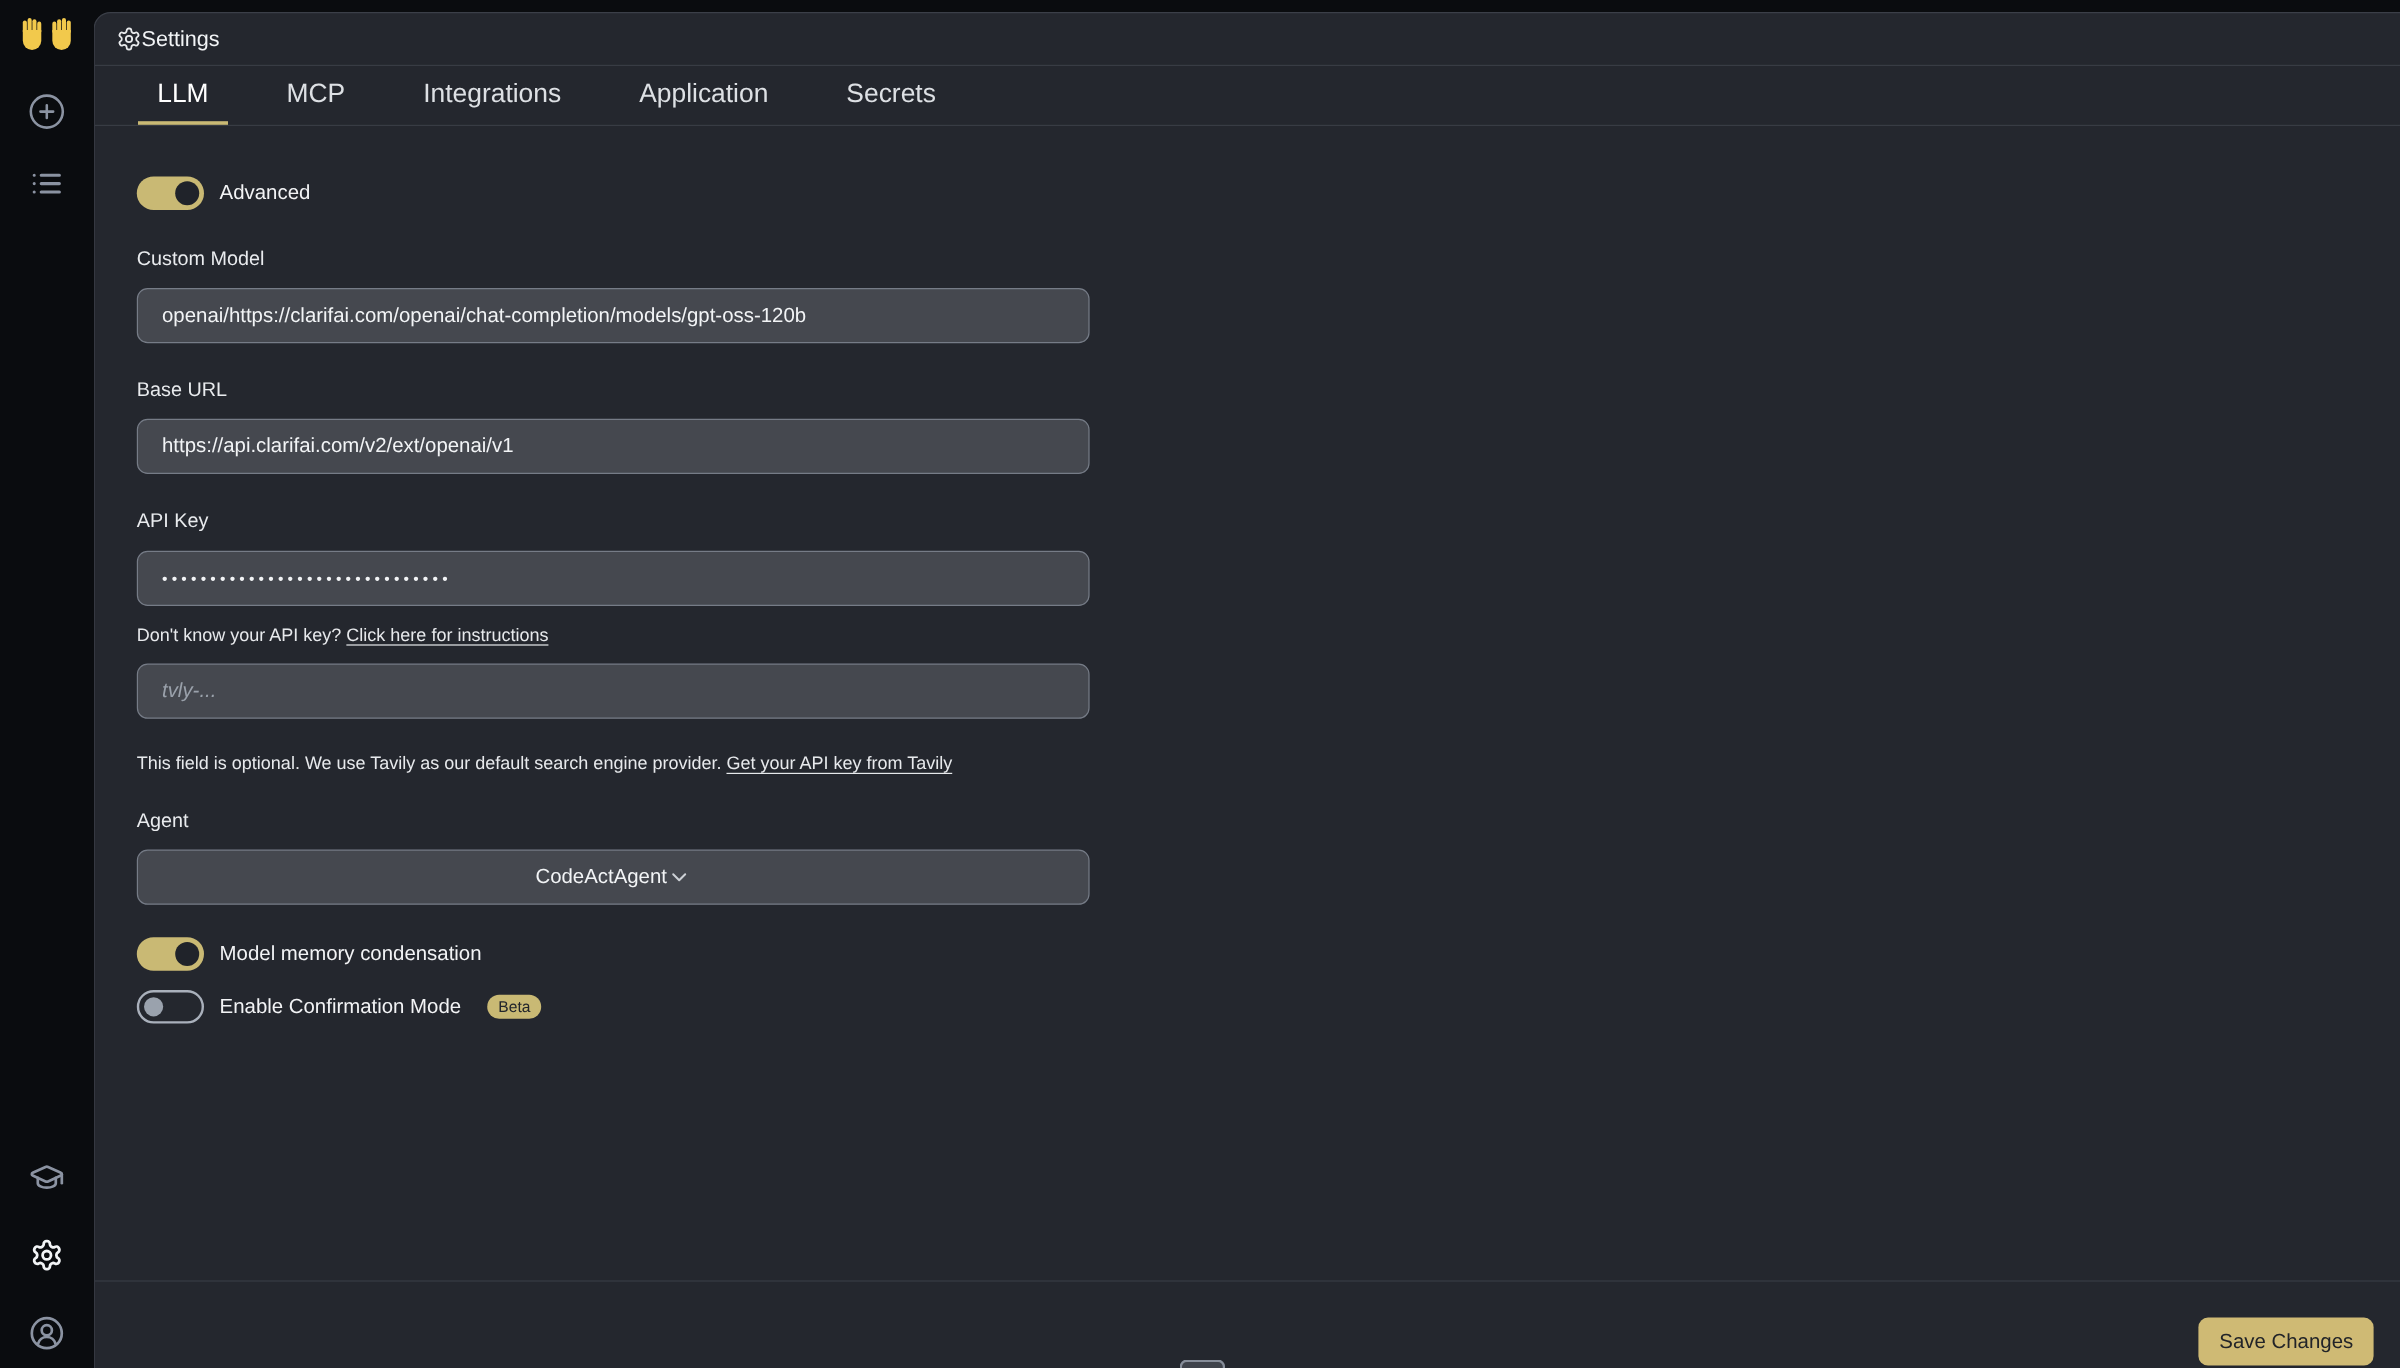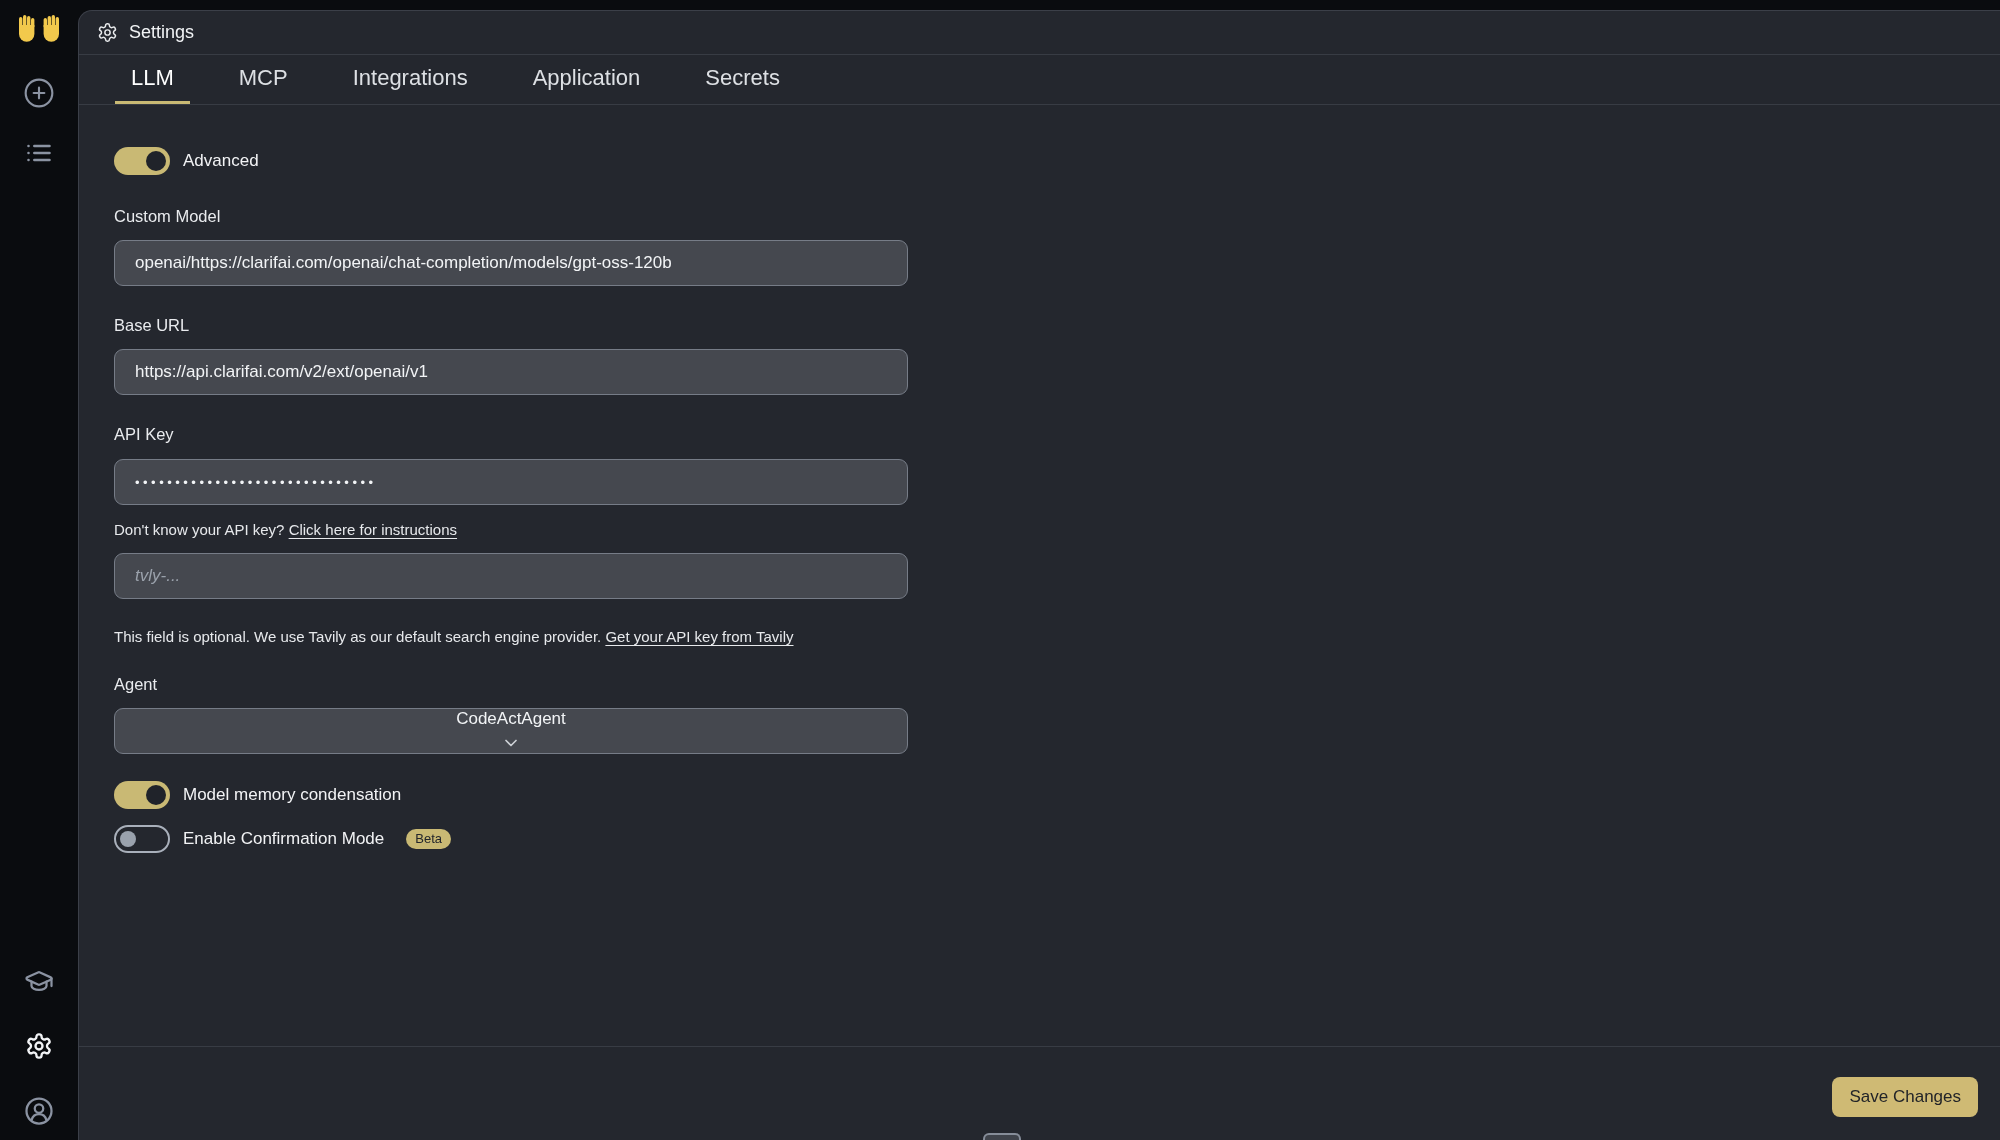--- a/index.html
+++ b/index.html
@@ -26,21 +26,21 @@
 
   
   .panel {
     position:absolute; left:78px; top:10px; right:0; bottom:0;
     background:#24272e;
     border:1px solid #3b3f48; border-bottom:none; border-right:none;
     border-radius:14px 0 0 0;
     display:flex; flex-direction:column;
   }
   .panel-header {
-    display:flex; align-items:center; gap:11px;
+    display:flex; align-items:center; 
     height:44px; padding:0 18px;
     border-bottom:1px solid #383c44;
     flex:none;
   }
   .panel-title { font-size:18px; color:#f2f4f6; }
 
   .tabbar {
     display:flex; align-items:stretch; height:50px; padding-left:36px; gap:33px;
     border-bottom:1px solid #383c44; flex:none;
   }
@@ -65,39 +65,39 @@
   
   .field-label { font-size:16.5px; color:#e9ebee; display:block; }
   .text-input, .select {
     width:794px; height:46px; background:#45484f;
     border:1px solid #767c87; border-radius:9px;
     color:#f2f4f6; font-size:17px; padding:0 20px;
     font-family:inherit; outline:none; display:block;
   }
   .text-input::placeholder { color:#9aa1ab; font-style:italic; }
   .api-dots { font-size:13px; letter-spacing:3.5px; }
-  .select { display:flex; align-items:center; justify-content:space-between; cursor:pointer;flex-direction:column; }
+  .select { display:flex; align-items:center; justify-content:center; cursor:pointer; }
   .select svg { color:#cdd1d6; flex:none; }
 
   .help { font-size:15px; color:#e7e9ec; }
   .help a { color:inherit; text-decoration:underline; text-underline-offset:3px; cursor:pointer; }
 
   .badge {
     display:inline-block; background:#c9b974; color:#22252b;
     font-size:13px; line-height:1; padding:3px 9px 4px; border-radius:999px;
     margin-left:9px; font-weight:500;
   }
 
   
   .mt-14{margin-top:14px}.mt-15{margin-top:15px}.mt-27{margin-top:27px}
   .mt-28{margin-top:16px}.mt-29{margin-top:29px}.mt-30{margin-top:30px}.mt-32{margin-top:32px}
 
   
   .panel-footer {
-    position:absolute; left:0; right:0; bottom:0; height:94px;
+    position:absolute; left:0; right:0; bottom:0; height:73px;
     border-top:1px solid #383c44;
   }
   .save-btn {
     position:absolute; right:22px; top:30px;
     background:#cfba74; color:#222428;
     border:none; border-radius:8px; padding:10px 17px;
     font-size:17px; font-family:inherit; cursor:pointer;
   }
   .bottom-handle {
     position:absolute; left:904px; bottom:0; width:38px; height:7px;

